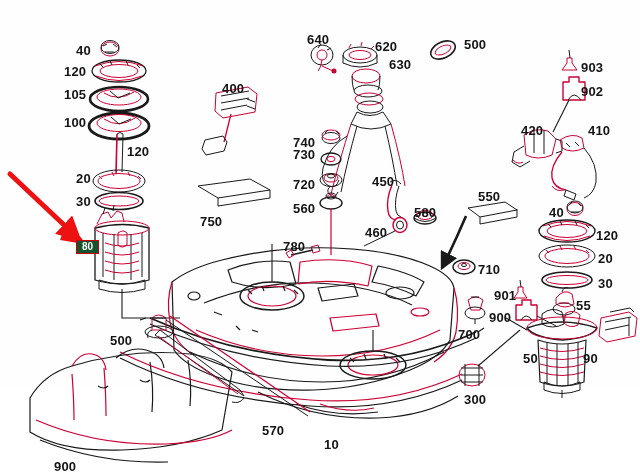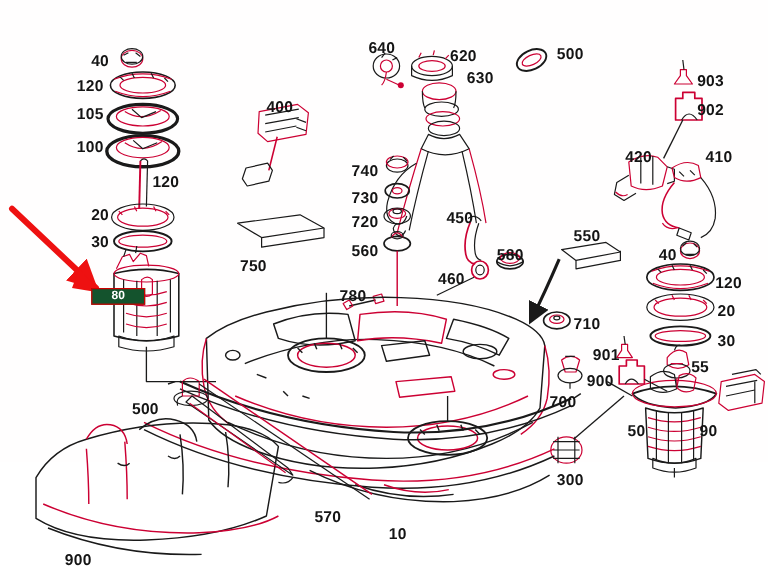--- a/index.html
+++ b/index.html
@@ -4,21 +4,21 @@
 <style>
   html,body{margin:0;padding:0;background:#ffffff;}
   body{width:640px;height:474px;overflow:hidden;
        font-family:"Liberation Sans",sans-serif;}
   #stage{position:relative;width:640px;height:385px;background:#fffefe;}
   svg{position:absolute;left:0;top:0;}
   .lbl{position:absolute;font-family:"Liberation Sans",sans-serif;
        font-size:13px;font-weight:700;color:#141414;white-space:nowrap;
        letter-spacing:.2px;line-height:1;}
   .badge{position:absolute;background:#14532d;color:#ffffff;
-         font-size:10px;font-weight:700;padding:1px 16px;
+         font-size:10px;font-weight:700;padding:1px 5px;
          border:1px solid #cc0000;line-height:1;}
 </style>
 </head>
 <body>
 
 <div id="stage">
 
 <svg width="640" height="474" viewBox="0 0 640 474">
   <defs>
     <marker id="ah" markerWidth="7" markerHeight="7" refX="6" refY="3.5" orient="auto">
@@ -355,21 +355,21 @@
 <div class="lbl" style="left:127px;top:145px">120</div>
 <div class="lbl" style="left:76px;top:172px">20</div>
 <div class="lbl" style="left:76px;top:195px">30</div>
 <div class="lbl" style="left:222px;top:82px">400</div>
 <div class="lbl" style="left:200px;top:215px">750</div>
 <div class="lbl" style="left:307px;top:33px">640</div>
 <div class="lbl" style="left:375px;top:40px">620</div>
 <div class="lbl" style="left:389px;top:58px">630</div>
 <div class="lbl" style="left:464px;top:38px">500</div>
 <div class="lbl" style="left:293px;top:136px">740</div>
-<div class="lbl" style="left:293px;top:158px">730</div>
+<div class="lbl" style="left:293px;top:148px">730</div>
 <div class="lbl" style="left:293px;top:178px">720</div>
 <div class="lbl" style="left:293px;top:202px">560</div>
 <div class="lbl" style="left:372px;top:175px">450</div>
 <div class="lbl" style="left:365px;top:226px">460</div>
 <div class="lbl" style="left:414px;top:206px">580</div>
 <div class="lbl" style="left:478px;top:190px">550</div>
 <div class="lbl" style="left:283px;top:240px">780</div>
 <div class="lbl" style="left:478px;top:263px">710</div>
 <div class="lbl" style="left:458px;top:328px">700</div>
 <div class="lbl" style="left:494px;top:289px">901</div>

